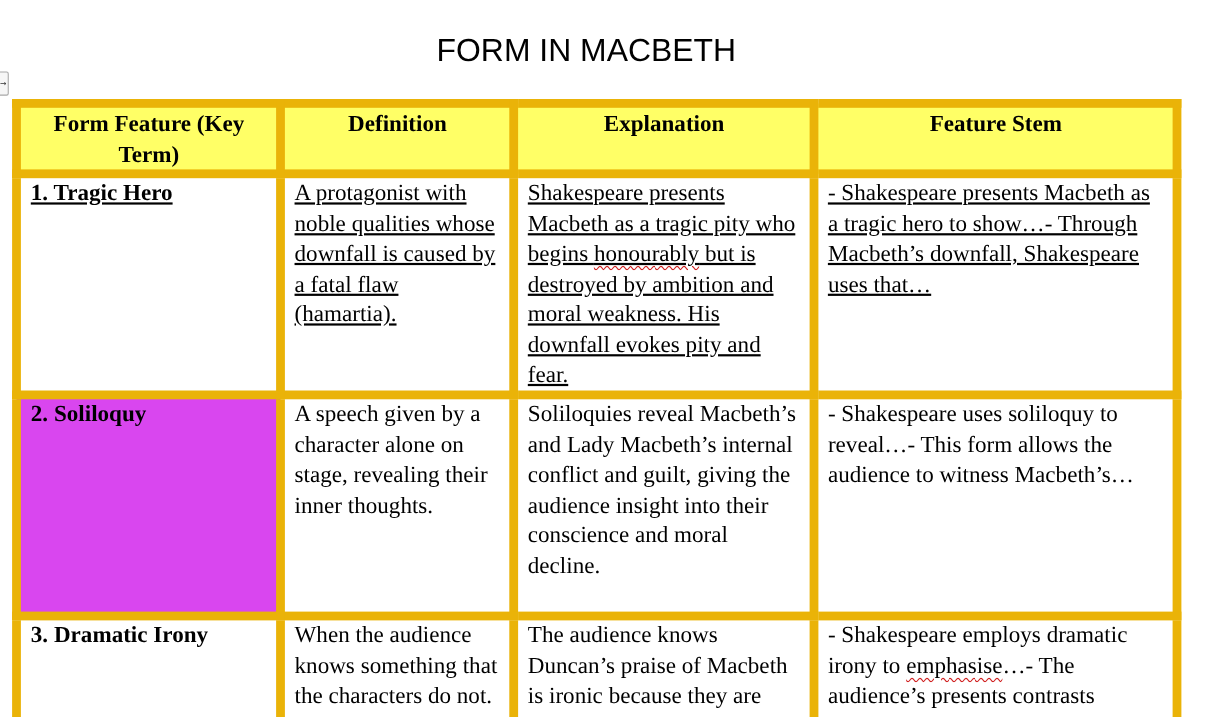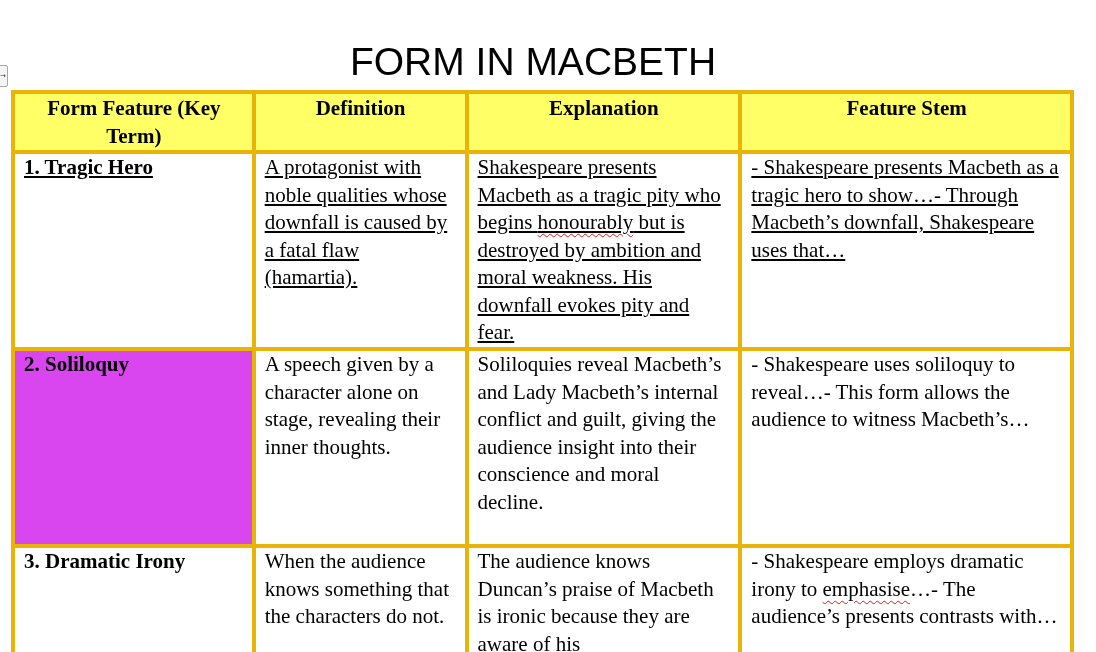--- a/index.html
+++ b/index.html
@@ -11,25 +11,25 @@
       overflow: hidden;
     }
     .page {
       position: relative;
       width: 1096px;
       height: 652px;
     }
     .doc-title {
       position: absolute;
       left: 0;
-      top: 40px;
+      top: 24px;
       width: 1066px;
       text-align: center;
       font-family: "Liberation Sans", sans-serif;
-      font-size: 39px;
+      font-size: 29px;
       line-height: 44px;
       color: #000;
       letter-spacing: 0px;
     }
     .move-handle {
       position: absolute;
       left: -2px;
       top: 65px;
       width: 10px;
       height: 22px;
@@ -51,21 +51,21 @@
       top: 90px;
       border-collapse: collapse;
       table-layout: fixed;
       width: 1063px;
       font-family: "Liberation Serif", serif;
       font-size: 21px;
       line-height: 27.5px;
       color: #000;
     }
     table.form-table td, table.form-table th {
-      border: 4px solid #eab308;
+      border: 8px solid #eab308;
       vertical-align: top;
       padding: 0 8px 0 9px;
       text-align: left;
     }
     table.form-table th {
       background: #ffff66;
       font-weight: bold;
       text-align: center;
       height: 54px;
       padding-top: 1px;

